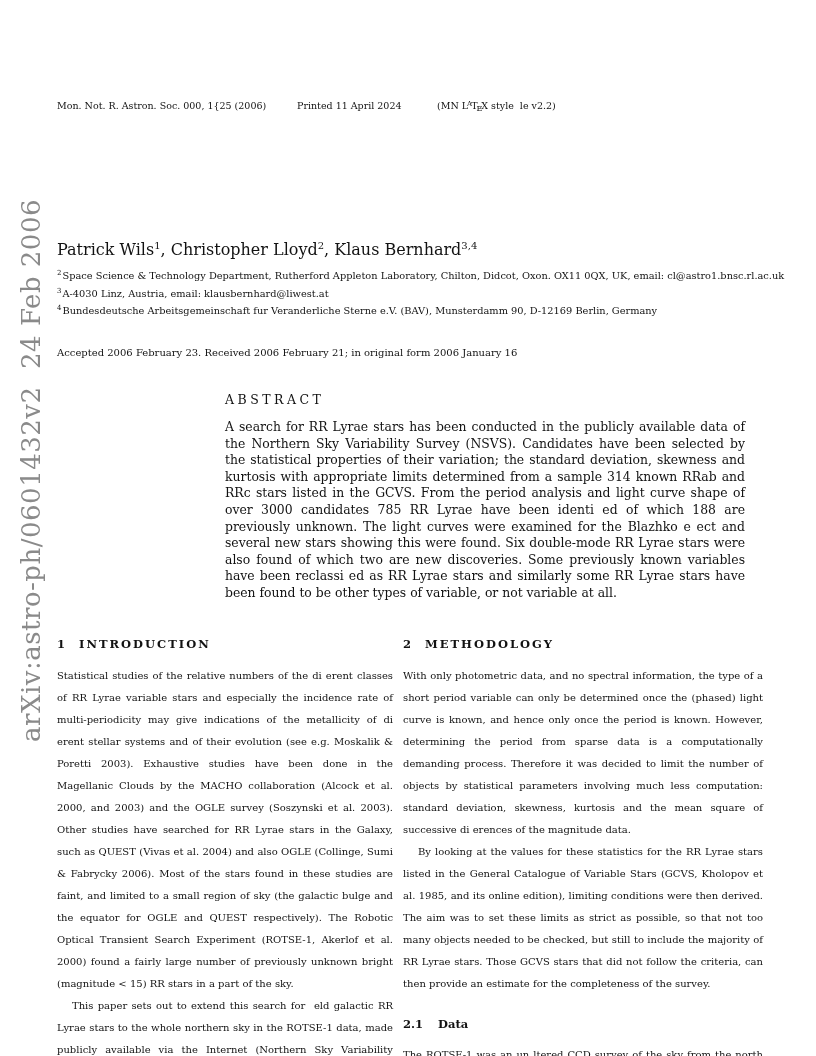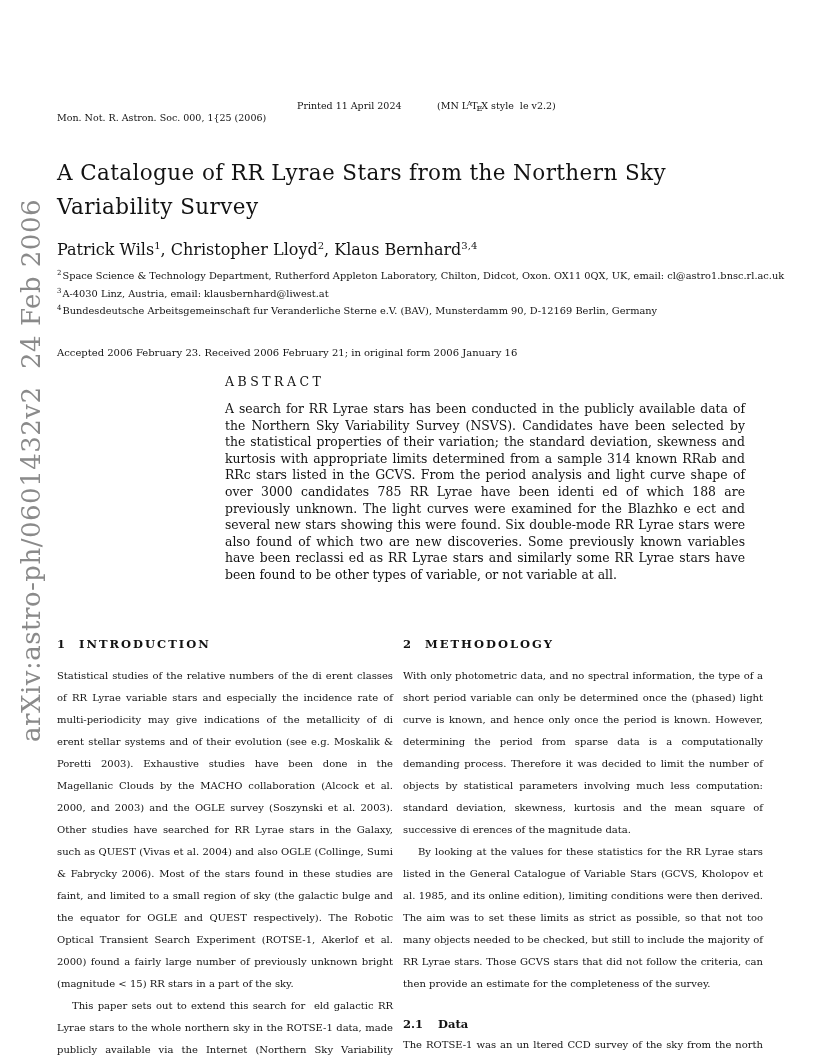--- a/index.html
+++ b/index.html
@@ -7,53 +7,53 @@
     position:relative;
     width:816px;height:1056px;
     background:#ffffff;
     font-family:"DejaVu Serif","Liberation Serif",serif;
     color:#121212;
     overflow:hidden;
     margin:0 auto;
   }
   
   .runhead{position:absolute;top:100px;left:57px;width:706px;height:14px;font-size:9.5px;white-space:nowrap;}
-  .runhead .rh-left{position:absolute;left:0;top:12px;}
+  .runhead .rh-left{position:absolute;left:0;top:0;}
   .runhead .rh-mid{position:absolute;left:240px;top:0;}
   .runhead .rh-right{position:absolute;left:380px;top:0;}
   .latex-a{font-size:7px;vertical-align:3px;margin-left:-1px;margin-right:-1px;}
   .latex-e{font-size:8px;vertical-align:-2px;margin-left:-1px;margin-right:-1px;}
   
   .title{
     position:absolute;top:156px;left:57px;width:690px;
     font-size:21.5px;font-weight:normal;line-height:34px;
     letter-spacing:0.4px;margin:0;
   }
   
   .authors{position:absolute;top:240px;left:57px;font-size:16px;white-space:nowrap;}
   .authors sup{font-size:10px;vertical-align:6px;}
   
   .affils{position:absolute;top:266px;left:57px;width:730px;font-size:9.8px;line-height:15.5px;}
   .affil sup{font-size:7px;vertical-align:4px;margin-right:1px;}
   
   .dates{position:absolute;top:347px;left:57px;font-size:10px;}
   
-  .abstract{position:absolute;top:374px;left:225px;width:520px;}
+  .abstract{position:absolute;top:392px;left:225px;width:520px;}
   .abs-head{font-size:12.5px;letter-spacing:3.5px;}
   .abs-body{margin:12px 0 0 0;font-size:12.4px;line-height:16.6px;text-align:justify;}
   .keywords{margin:13px 0 0 0;font-size:12.4px;}
   .keywords .kw-label{font-weight:bold;}
   
   .cols{position:absolute;top:637px;left:57px;width:706px;display:flex;gap:10px;}
   .col{text-align:justify;}
   .col-left{width:336px;}
   .col-right{width:360px;}
   .sec-head{font-size:11.5px;font-weight:bold;letter-spacing:2px;margin:0 0 14px 0;}
   .sec-head .sec-num{margin-right:14px;letter-spacing:0;}
-  .subsec-head{font-size:11.5px;font-weight:bold;margin:22px 0 3px 0;}
+  .subsec-head{font-size:11.5px;font-weight:bold;margin:22px 0 13px 0;}
   .subsec-head .sec-num{margin-right:15px;}
   .body-p{margin:0;font-size:10px;line-height:22px;}
   .body-p.indent{text-indent:1.5em;}
   
   .arxiv-side{
     position:absolute;left:16px;top:742px;
     transform:rotate(-90deg);transform-origin:0 0;
     font-size:26px;color:#8a8a8a;white-space:nowrap;letter-spacing:0.5px;
   }
 </style>
@@ -63,21 +63,20 @@
 <div class="page">
 
   <div class="arxiv-side">arXiv:astro-ph/0601432v2&nbsp;&nbsp;24 Feb 2006</div>
 
   <div class="runhead">
     <span class="rh-left">Mon. Not. R. Astron. Soc. 000, 1{25 (2006)</span>
     <span class="rh-mid">Printed 11 April 2024</span>
     <span class="rh-right"><span>(MN L</span><span class="latex-a">A</span><span>T</span><span class="latex-e">E</span><span>X style &nbsp;le v2.2)</span></span>
   </div>
 
-  <h1 class="title">A Catalogue of RR Lyrae Stars from the Northern Sky Variability Survey</h1>
 
   <div class="authors">
     <span><span>Patrick Wils</span><sup>1</sup><span>, </span></span>
     <span><span>Christopher Lloyd</span><sup>2</sup><span>, </span></span>
     <span><span>Klaus Bernhard</span><sup>3,4</sup><span></span></span>
   </div>
 
   <div class="affils">
     <div class="affil"><sup>2</sup><span>Space Science &amp; Technology Department, Rutherford Appleton Laboratory, Chilton, Didcot, Oxon. OX11 0QX, UK, email: cl@astro1.bnsc.rl.ac.uk</span></div>
     <div class="affil"><sup>3</sup><span>A-4030 Linz, Austria, email: klausbernhard@liwest.at</span></div>

